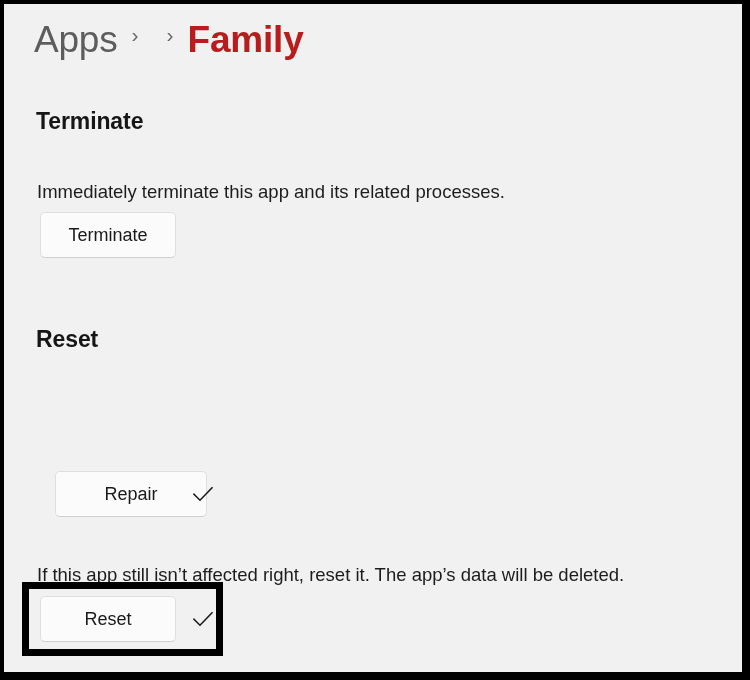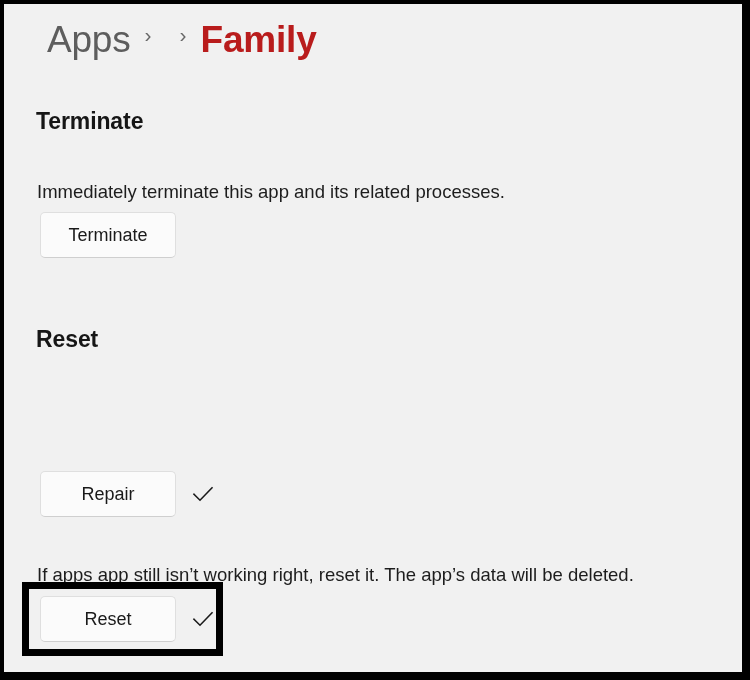--- a/index.html
+++ b/index.html
@@ -23,21 +23,21 @@
     top: 4px;
     width: 738px;
     height: 668px;
     background: #f1f1f1;
     overflow: hidden;
   }
 
   
   .breadcrumb {
     position: absolute;
-    left: 43px;
+    left: 30px;
     top: 12px;
     display: flex;
     align-items: center;
     white-space: nowrap;
   }
   .crumb {
     font-size: 37px;
     line-height: 48px;
     color: #5d5d5d;
     font-weight: 400;
@@ -99,23 +99,23 @@
     line-height: 44px;
     padding: 0;
     cursor: default;
   }
   #terminate-button {
     left: 36px;
     top: 208px;
     width: 136px;
   }
   #repair-button {
-    left: 36px;
+    left: 51px;
     top: 467px;
-    width: 136px;
+    width: 152px;
   }
   #reset-button {
     left: 36px;
     top: 592px;
     width: 136px;
   }
 
   
   .check-icon {
     position: absolute;
@@ -158,21 +158,21 @@
 
   <div id="reset-heading" class="section-heading">Reset</div>
 
   <button id="repair-button" class="win-button">Repair</button>
   <span id="repair-check" class="check-icon">
     <svg viewBox="0 0 26 26" fill="none" xmlns="http://www.w3.org/2000/svg">
       <path d="M4 13.2 L10 19.2 L22 6.8" stroke="#1a1a1a" stroke-width="1.6" stroke-linecap="square" stroke-linejoin="miter"></path>
     </svg>
   </span>
 
-  <div id="reset-desc-2" class="section-body">If apps app still isn’t working right, reset it. The app’s data will be deleted.</div>
+  <div id="reset-desc-2" class="section-body">If this app still isn’t affected right, reset it. The app’s data will be deleted.</div>
 
   <button id="reset-button" class="win-button">Reset</button>
   <span id="reset-check" class="check-icon">
     <svg viewBox="0 0 26 26" fill="none" xmlns="http://www.w3.org/2000/svg">
       <path d="M4 13.2 L10 19.2 L22 6.8" stroke="#1a1a1a" stroke-width="1.6" stroke-linecap="square" stroke-linejoin="miter"></path>
     </svg>
   </span>
 
   <div id="reset-highlight"></div>
 

